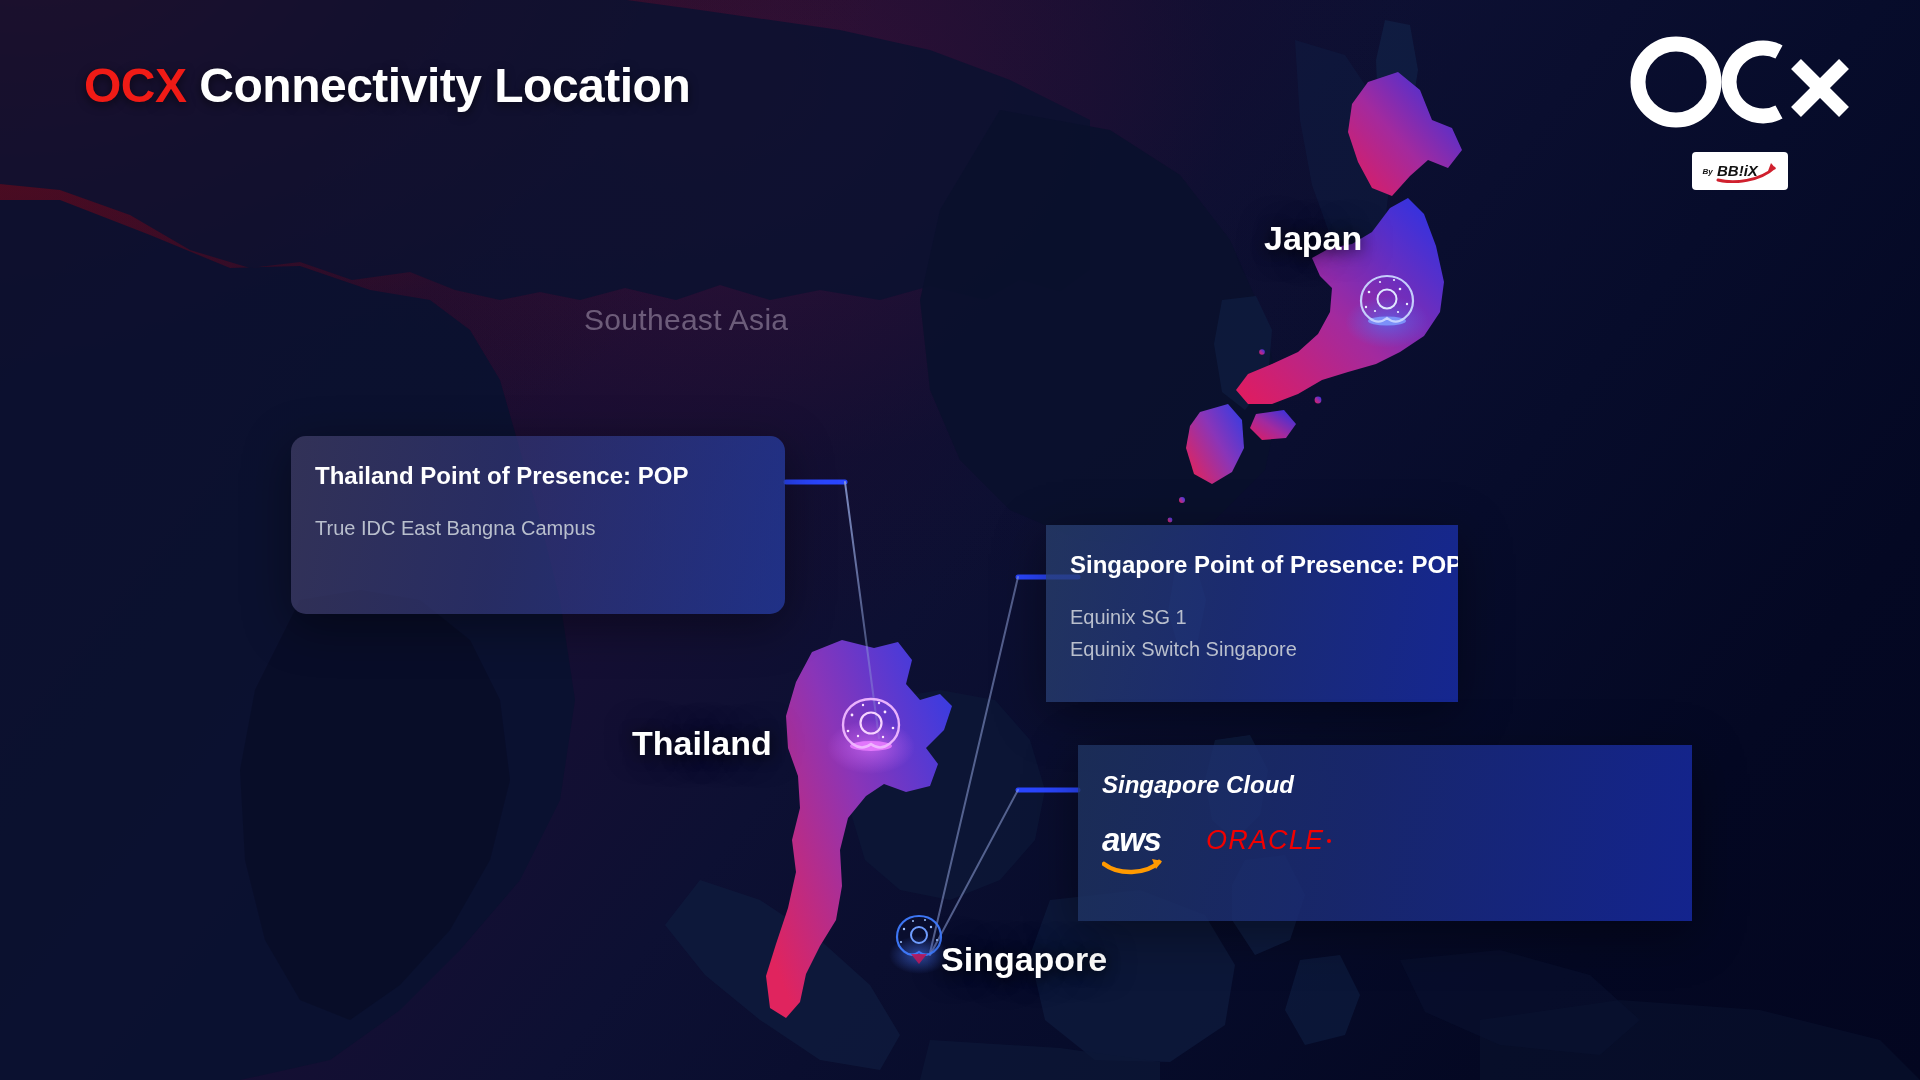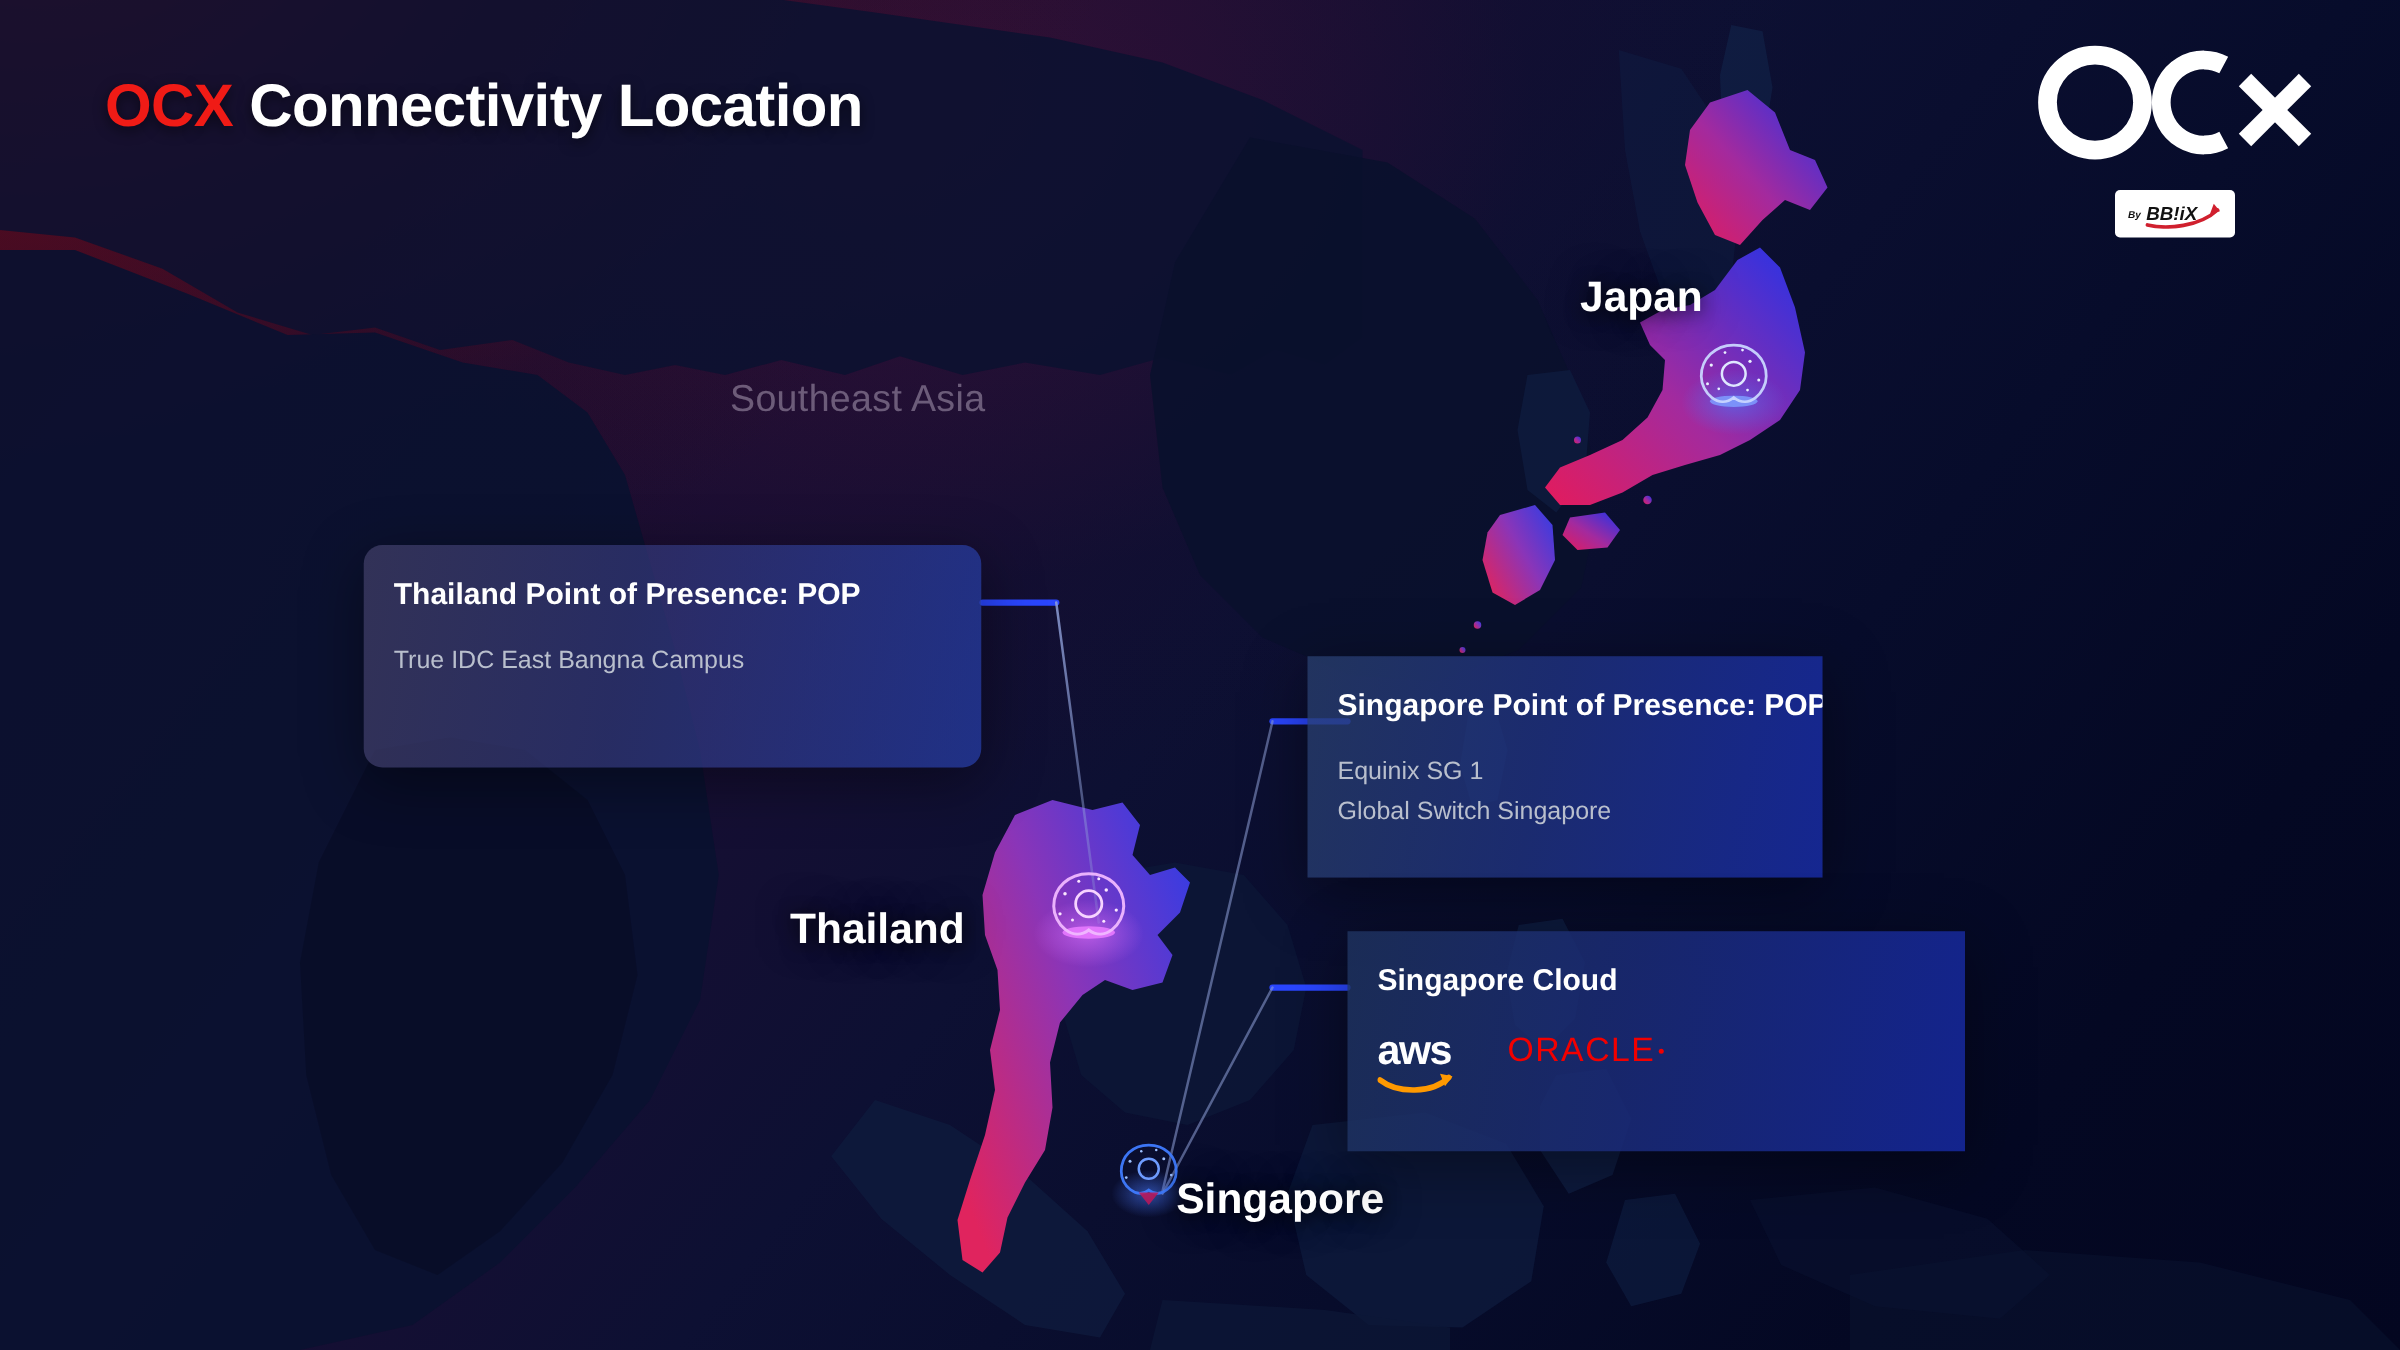--- a/index.html
+++ b/index.html
@@ -289,25 +289,25 @@
     <div class="card-title" style="left:24px; top:26px; font-size:24px;">Thailand Point of Presence: POP</div>
     <div class="card-lines" style="left:24px; top:76px;">
       <div class="card-line" style="font-size:20px; line-height:32px;">True IDC East Bangna Campus</div>
     </div>
   </div>
 
   <div class="card card-b" style="left:1046px; top:525px; width:412px; height:177px;">
     <div class="card-title" style="left:24px; top:26px; font-size:24px;">Singapore Point of Presence: POP</div>
     <div class="card-lines" style="left:24px; top:76px;">
       <div class="card-line" style="font-size:20px; line-height:32px;">Equinix SG 1</div>
-      <div class="card-line" style="font-size:20px; line-height:32px;">Global Switch Singapore</div>
+      <div class="card-line" style="font-size:20px; line-height:32px;">Equinix Switch Singapore</div>
     </div>
   </div>
 
-  <div class="card card-c" style="left:1078px; top:745px; width:494px; height:176px;">
+  <div class="card card-c" style="left:1078px; top:745px; width:614px; height:176px;font-style:italic;">
     <div class="card-title" style="left:24px; top:26px; font-size:24px;">Singapore Cloud</div>
     <div class="logo-row" style="left:24px; top:78px; gap:42px;">
 
       <div class="aws-wrap">
         <span class="aws-text">aws</span>
         <svg width="62" height="20" viewBox="0 0 62 20" style="display:block; margin-top:2px;">
           <path d="M 2,6 C 16,17 44,17 57,4" stroke="#ff9900" stroke-width="4.5" fill="none" stroke-linecap="round"></path>
           <path d="M 50,1 L 60,3 L 54,11 Z" fill="#ff9900"></path>
         </svg>
       </div>

